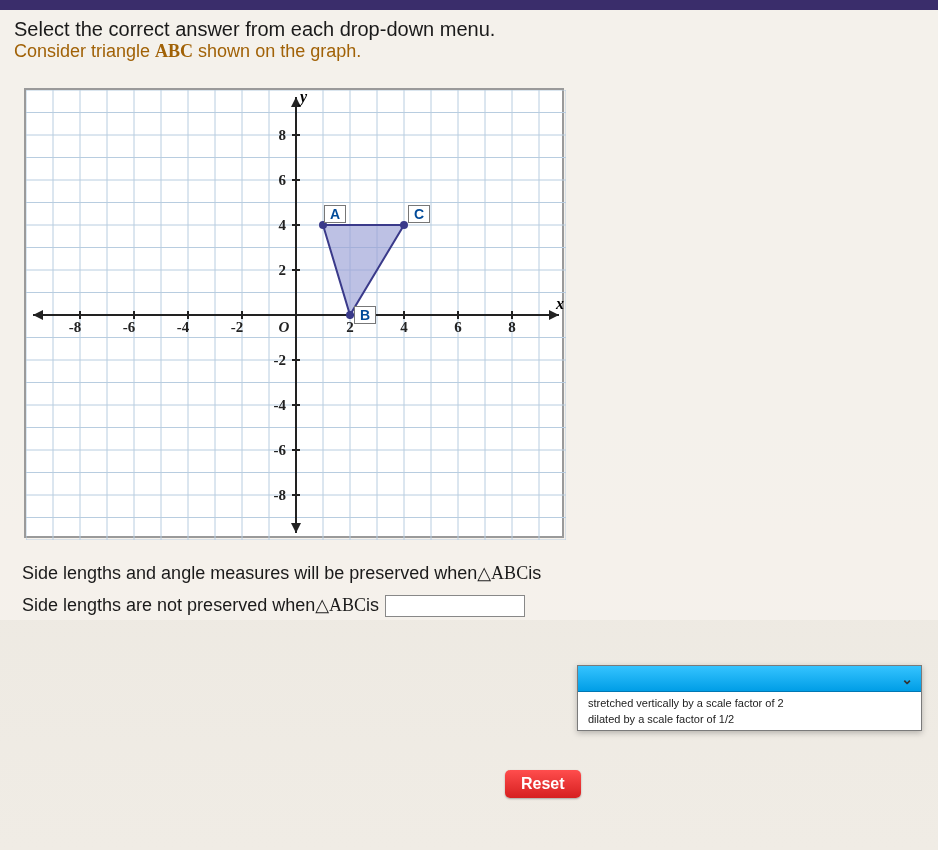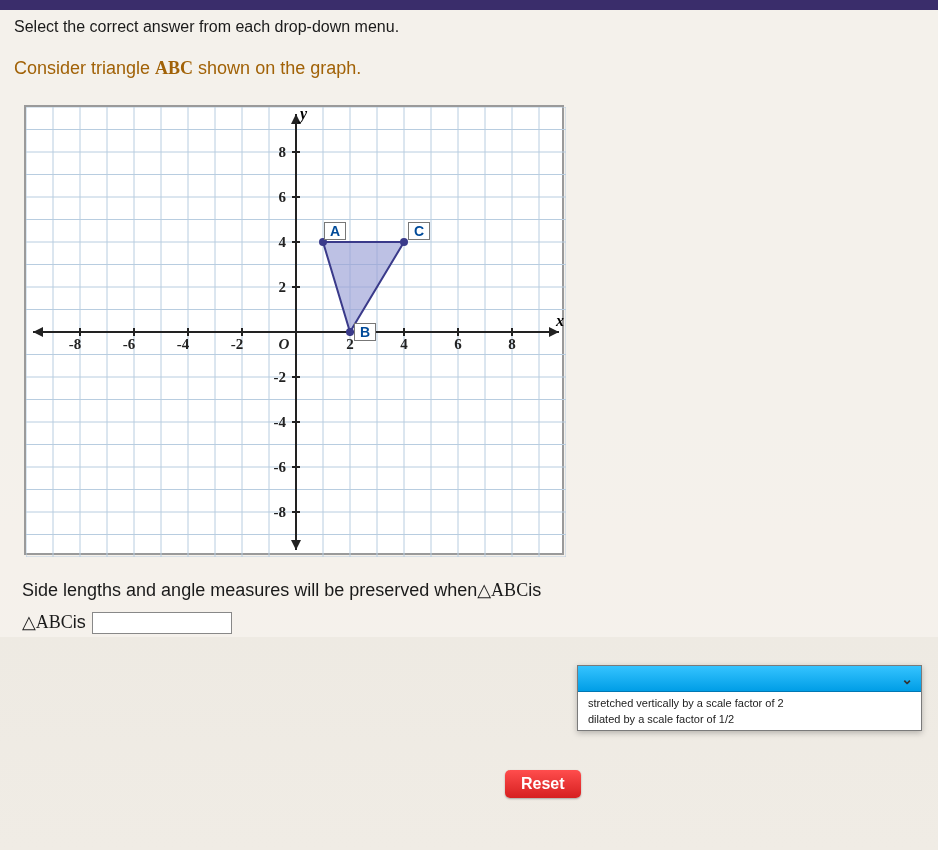--- a/index.html
+++ b/index.html
@@ -3,21 +3,21 @@
 <meta charset="utf-8">
 <style>
   * { box-sizing: border-box; margin: 0; padding: 0; }
   html, body { width: 938px; height: 850px; overflow: hidden; font-family: Arial, sans-serif; }
   body { background: linear-gradient(180deg, #e8e4dc 0%, #f0ece5 100%); position: relative; }
   .top-bar { height: 10px; background: #3a2d6b; width: 100%; }
   .content {
     padding: 8px 14px 0 14px;
     background: rgba(245,242,236,0.9);
   }
-  .instruction { font-size: 16px; color: #1a1a1a; margin-bottom: 22px; font-weight: 400; }
+  .instruction { font-size: 20px; color: #1a1a1a; font-weight: 400; }
   .consider { font-size: 18px; color: #a16207; margin-bottom: 26px; }
   .bold { font-weight: 700; font-family: 'Times New Roman', serif; }
   .graph-wrap { margin-left: 10px; margin-bottom: 22px; }
   .graph {
     border: 2px solid #9a9a9a;
     width: 540px;
     height: 450px;
     background: #fff;
     position: relative;
   }
@@ -205,20 +205,21 @@
     </div>
   </div>
 
   <div class="stmt-area">
     <div class="stmt-line">
       <span>Side lengths and angle measures will be preserved when </span>
       <span class="tri mathabc">△ABC</span>
       <span> is</span>
     </div>
     <div class="stmt-line">
+      <span>Side lengths are not preserved when </span>
       <span class="tri mathabc">△ABC</span>
       <span> is</span>
       <span class="blank-input"></span>
     </div>
   </div>
 </div>
 
 <div class="dropdown-open">
   <div class="dropdown-header">
     <span class="chev">⌄</span>

